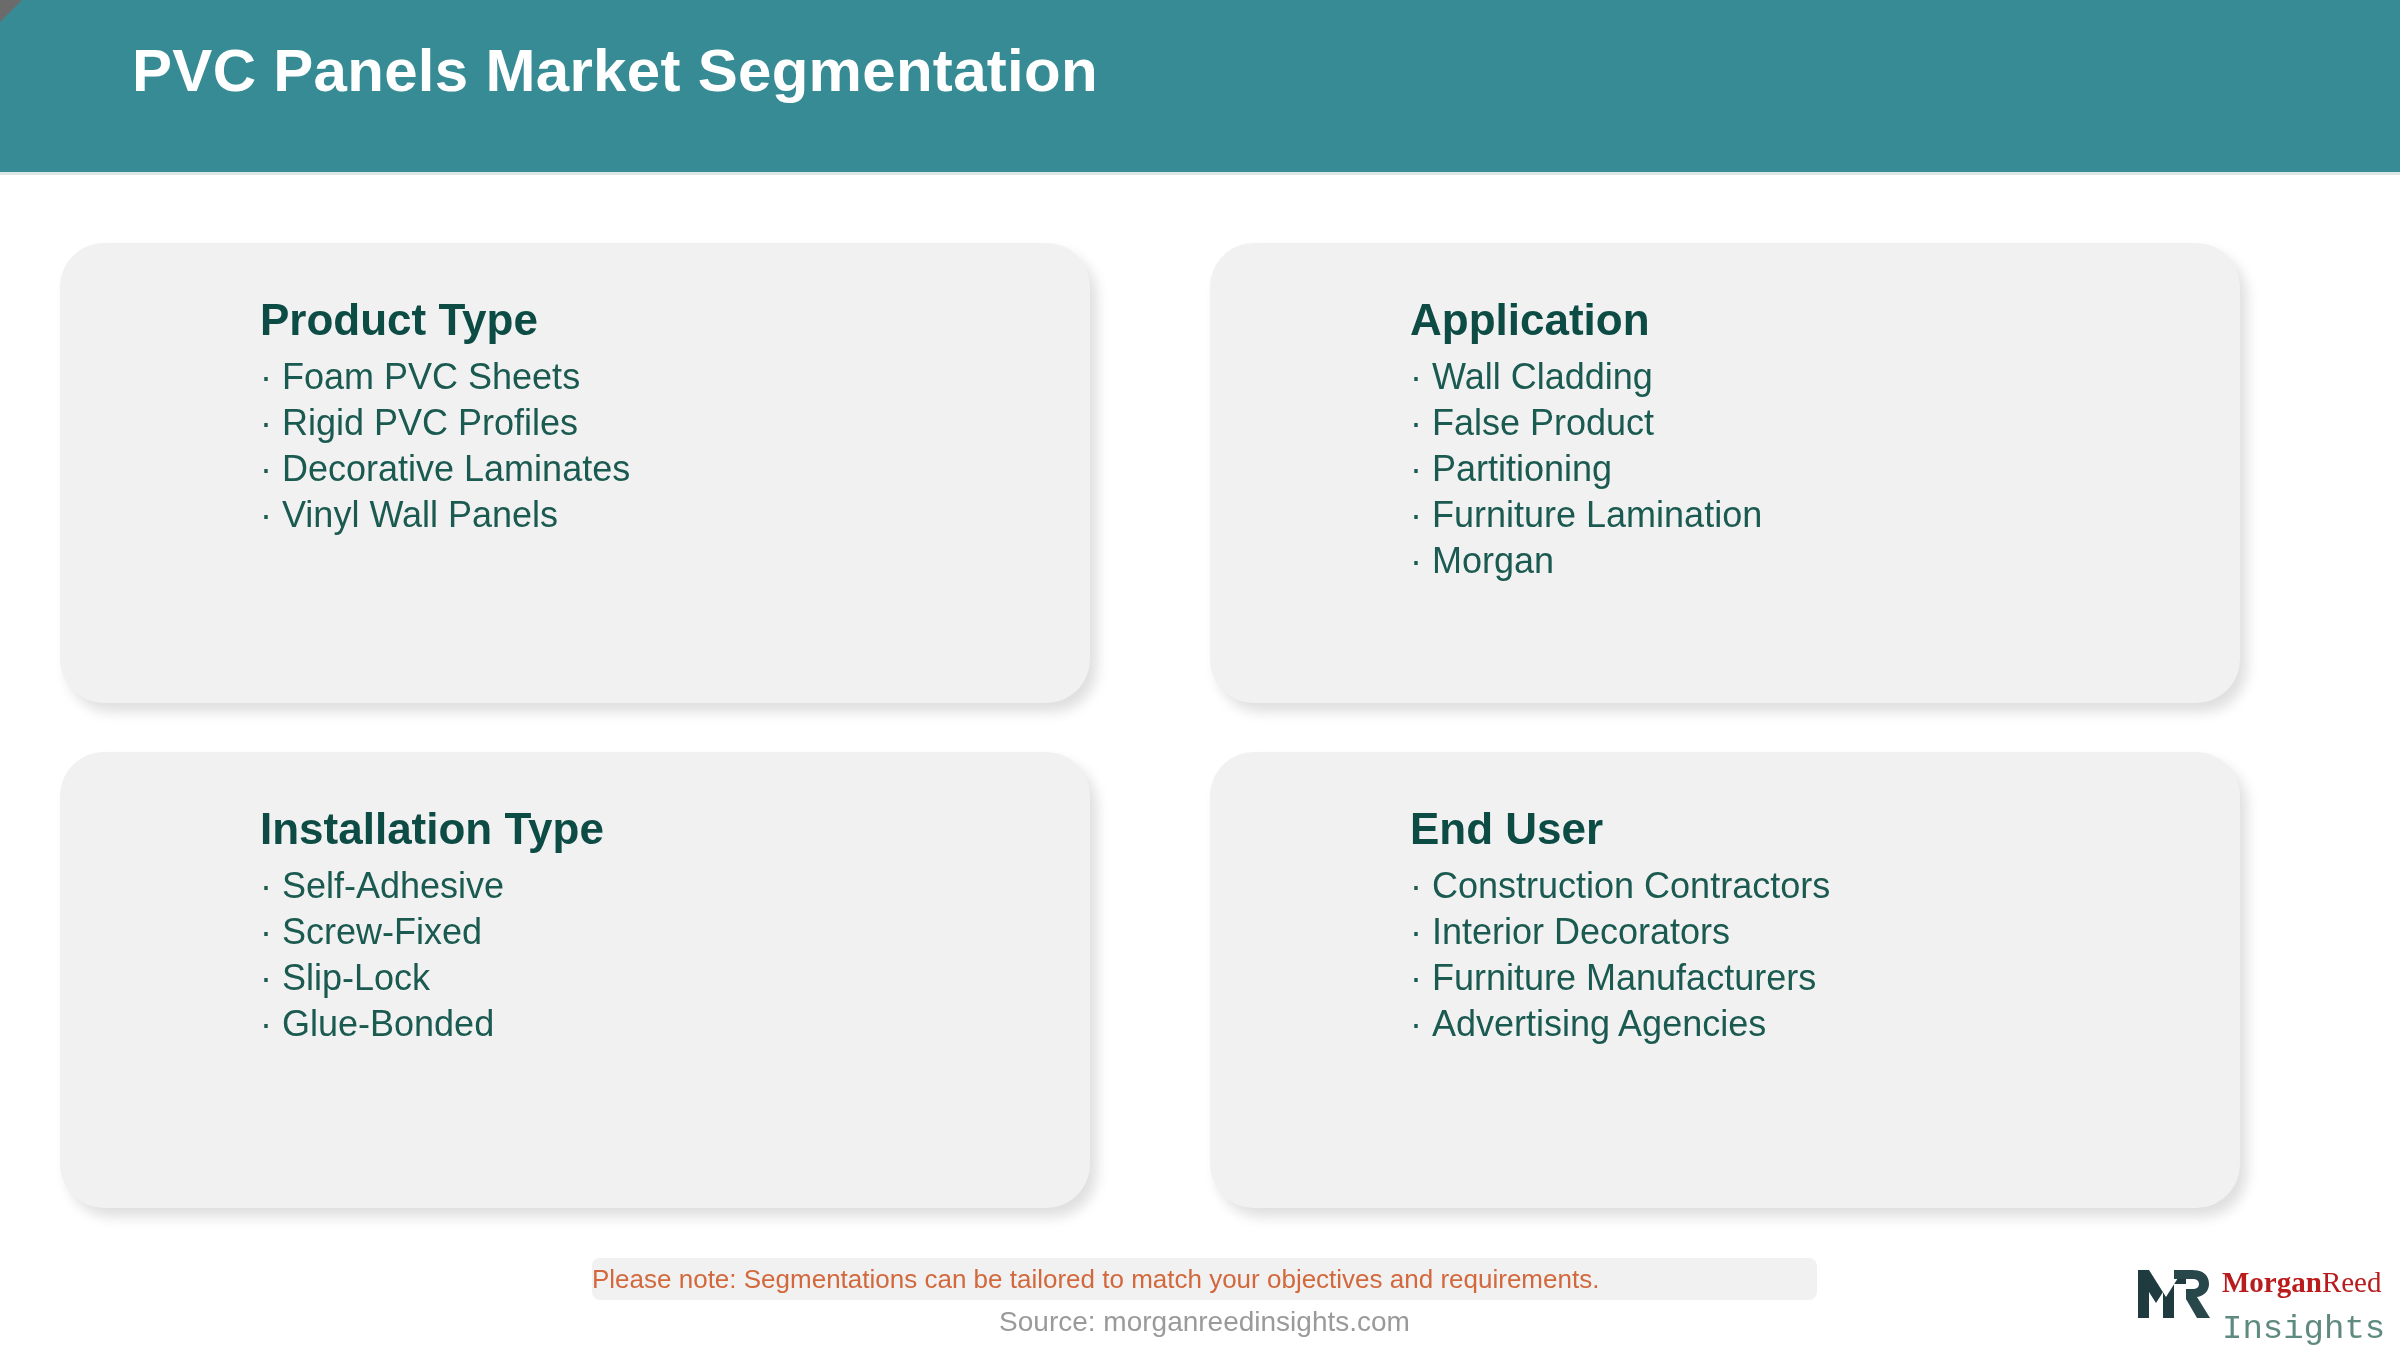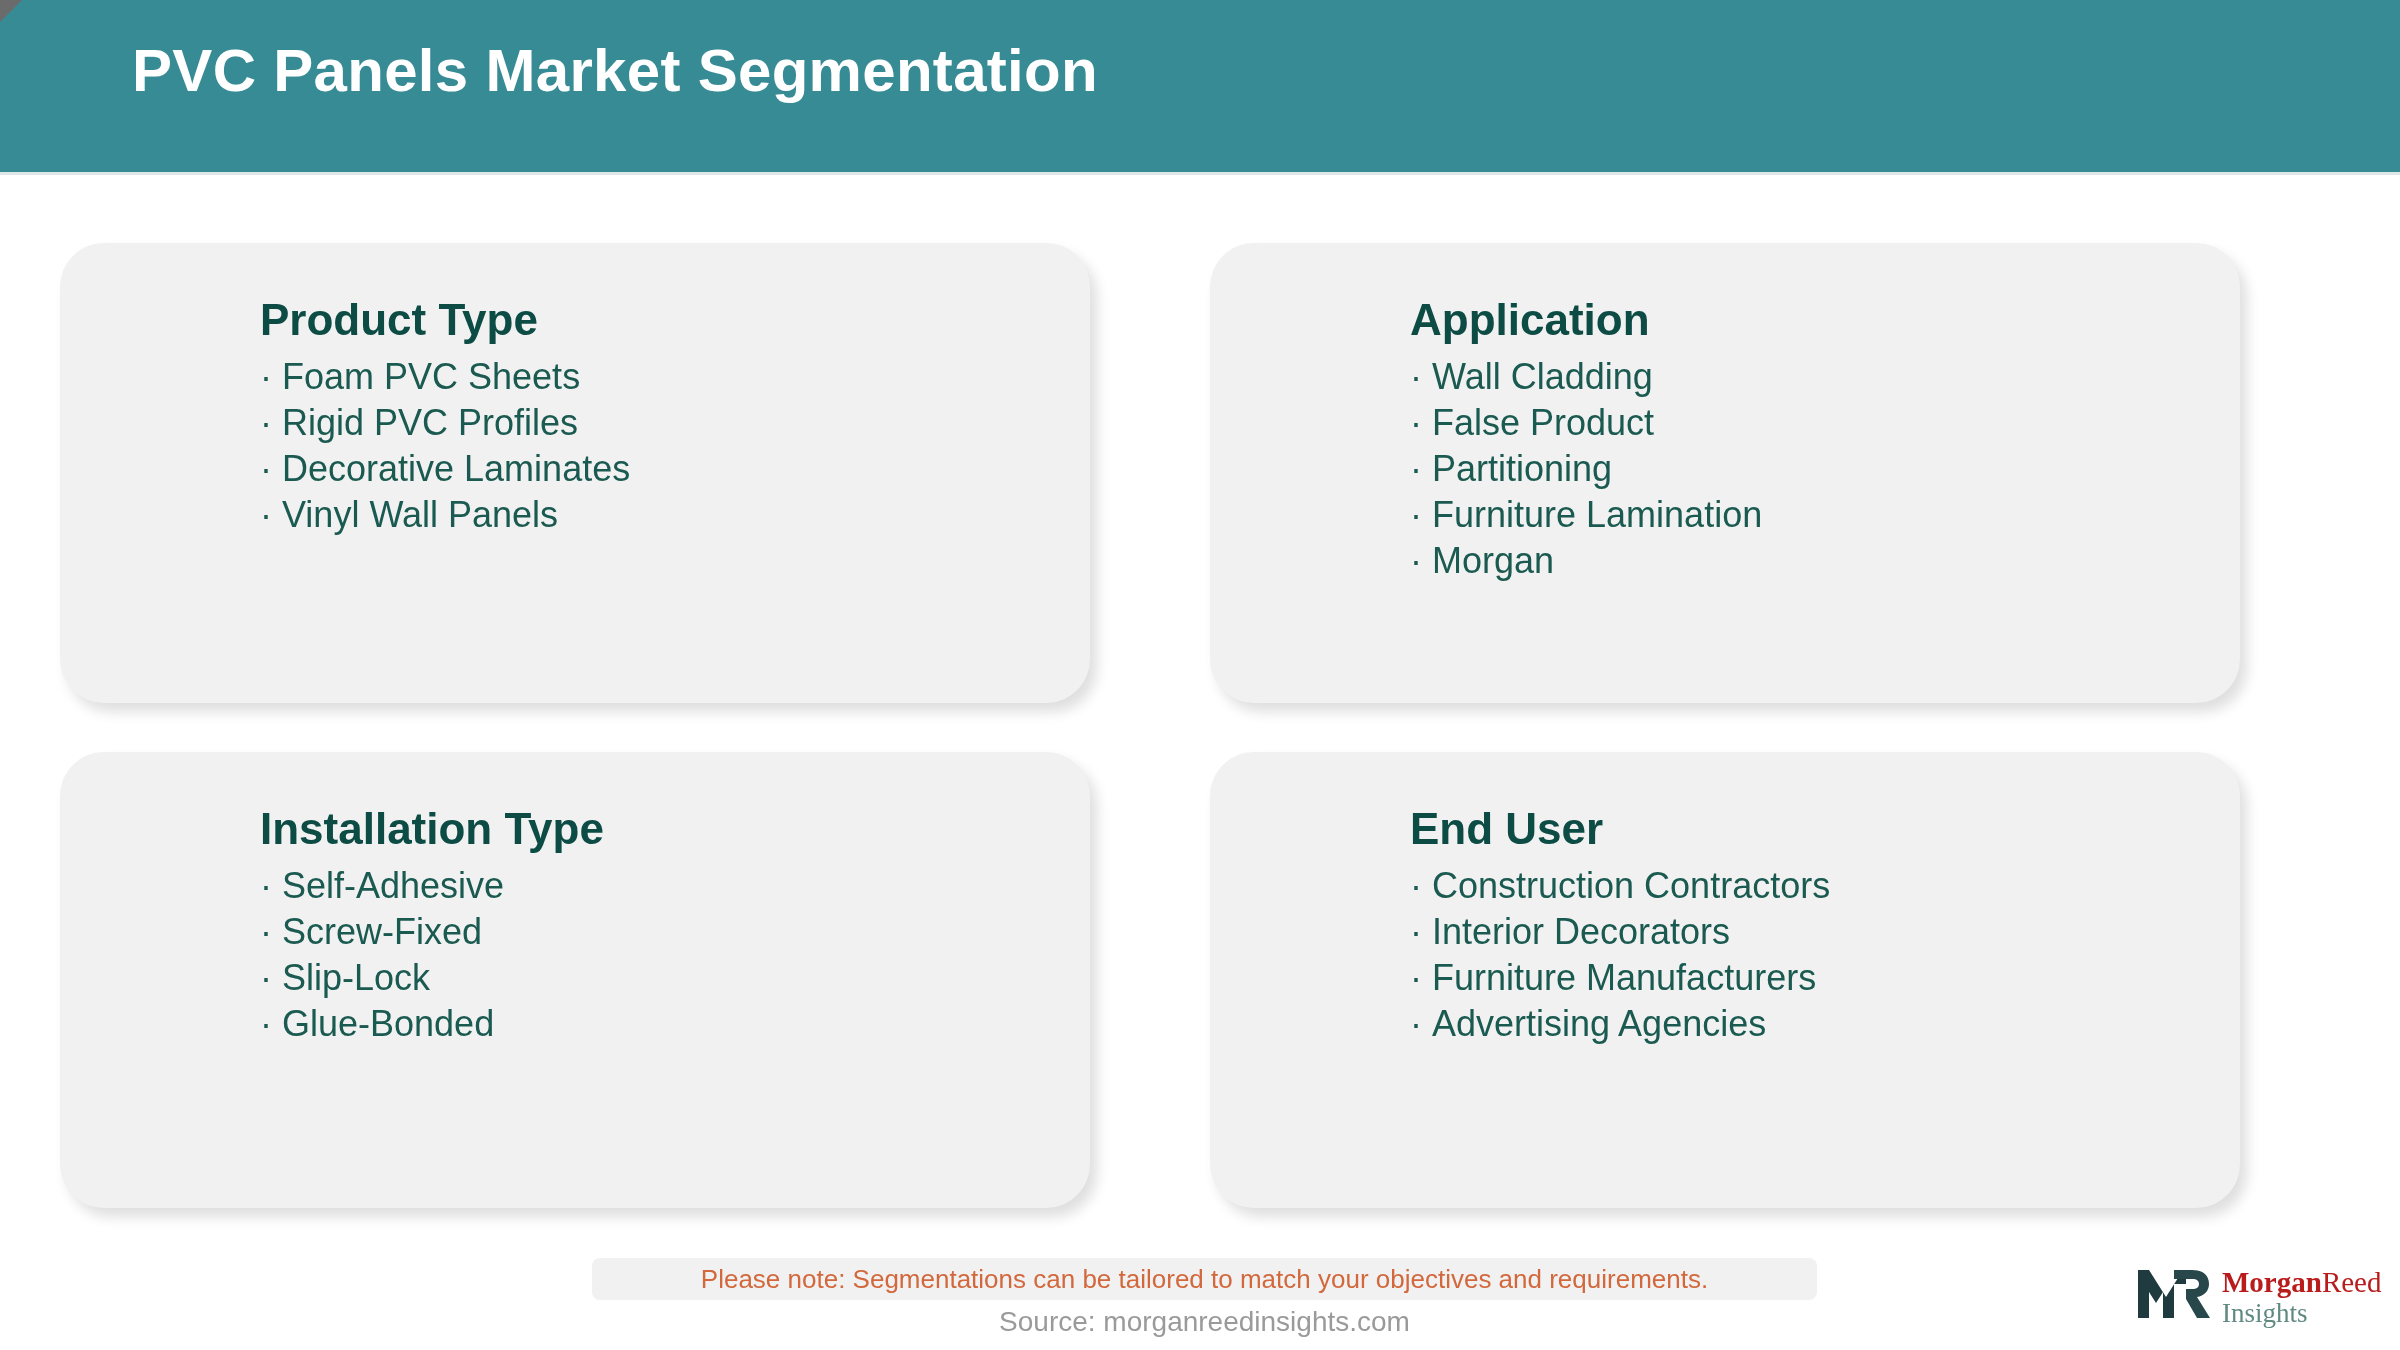--- a/index.html
+++ b/index.html
@@ -124,21 +124,20 @@
     border-radius: 8px;
   }
 
   .note-text {
     position: absolute;
     left: 0;
     top: 0;
     width: 1225px;
     height: 42px;
     line-height: 42px;
-    text-align: center;
     font-size: 26px;
     color: #d2683c;
     white-space: nowrap;
   }
 
   .source-text {
     position: absolute;
     left: 592px;
     top: 1306px;
     width: 1225px;
@@ -176,25 +175,26 @@
     font-family: "Liberation Serif", serif;
     font-size: 29px;
     line-height: 32px;
     color: #b91c1c;
     white-space: nowrap;
   }
   .logo-line1 .bold { font-weight: bold; }
   .logo-line1 .light { font-weight: normal; }
 
   .logo-line2 {
-    font-family: Liberation Serif, serif;
-    font-size: 27px;
+    font-family: Liberation Mono, monospace;
+    font-size: 34px;
     line-height: 30px;
     color: #5f8a80;
     white-space: nowrap;
+    margin-top: 16px;
   }
 </style>
 </head>
 <body>
 
 <div id="slide">
 
   <div class="header-band">
     <div class="corner-mark"></div>
     <div class="header-title">PVC Panels Market Segmentation</div>

